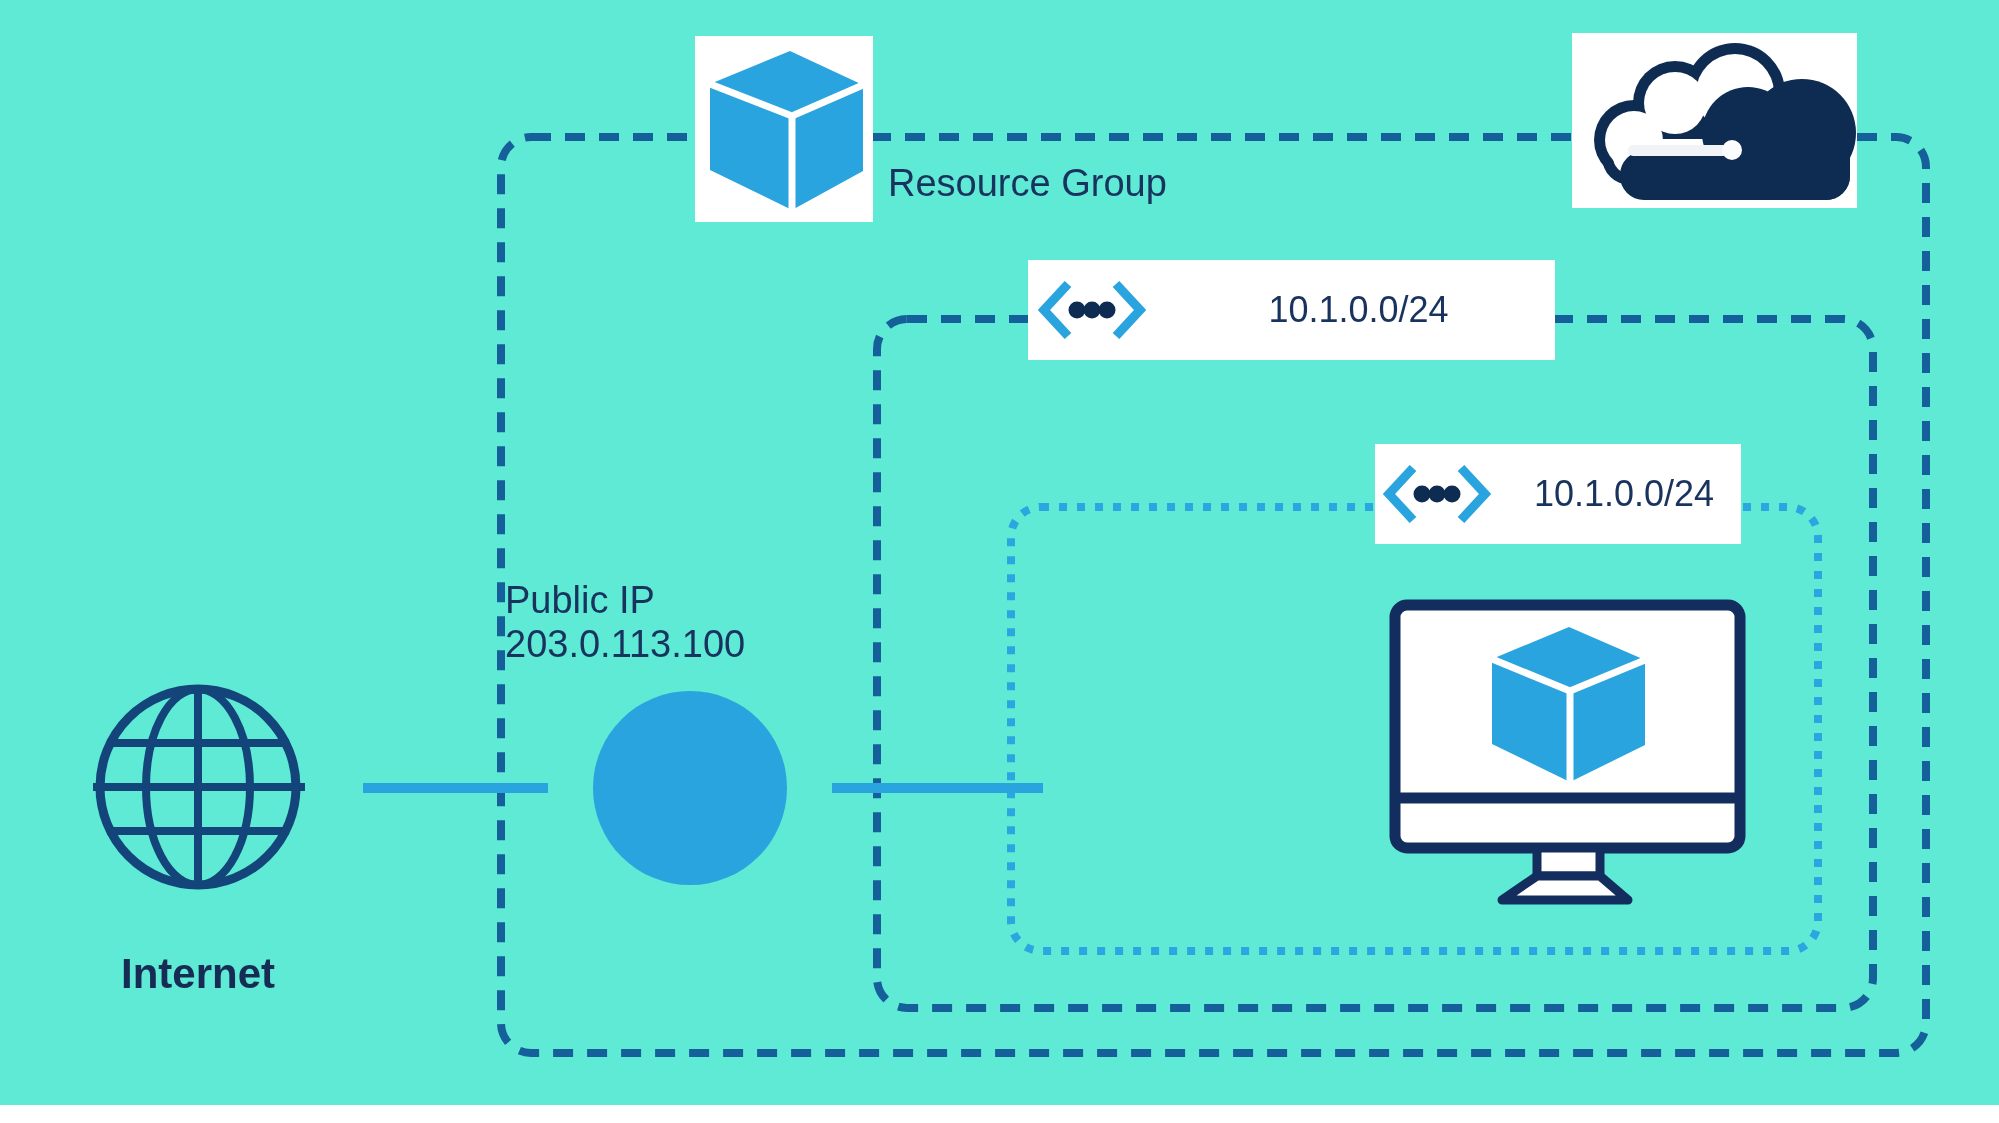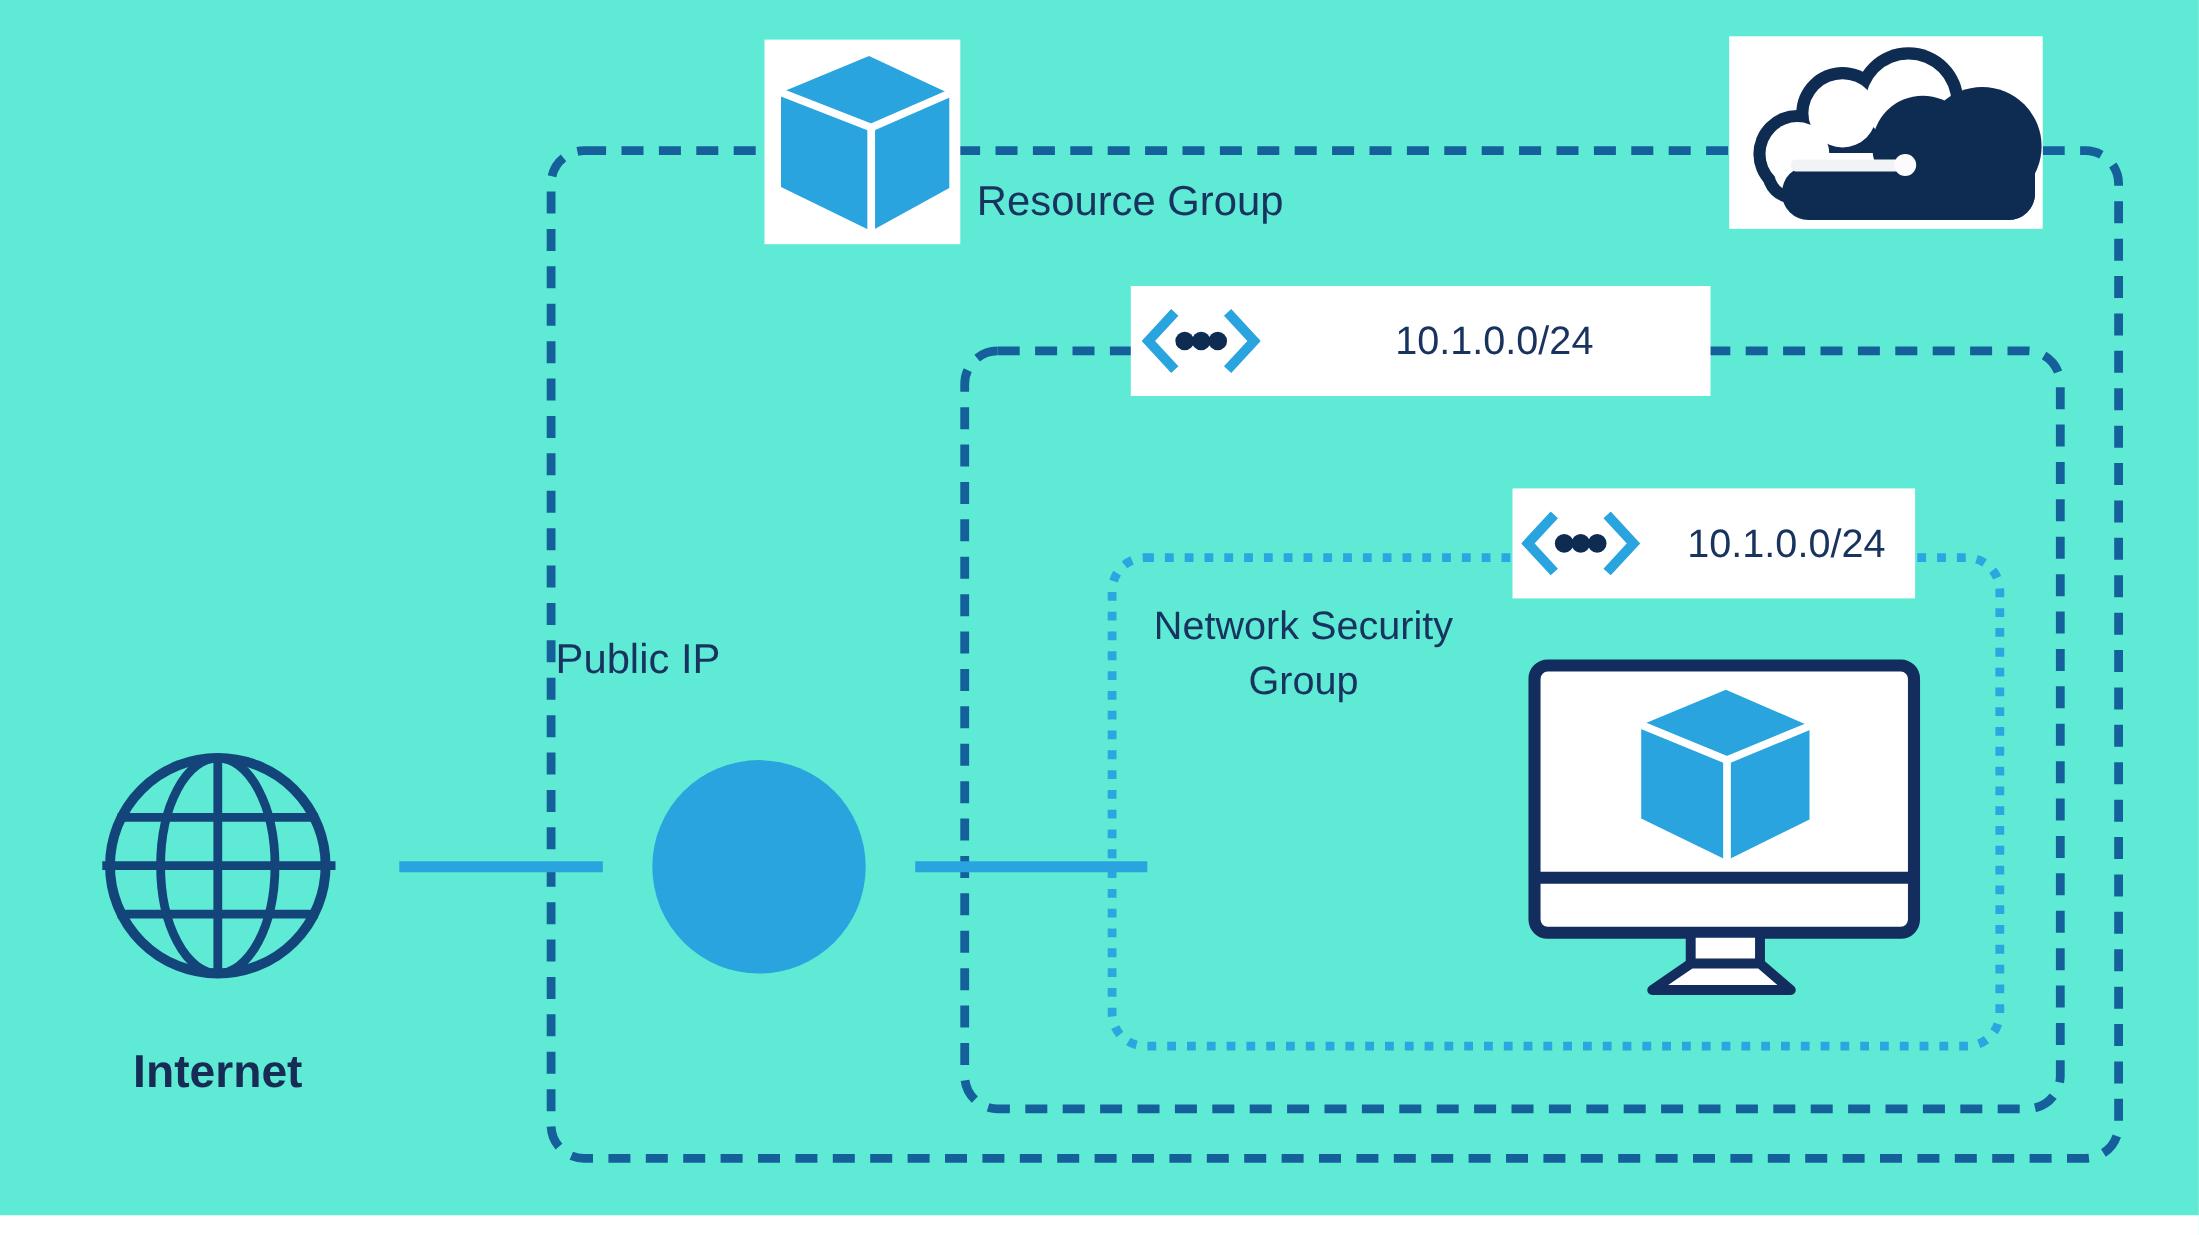--- a/index.html
+++ b/index.html
@@ -116,27 +116,24 @@
         <circle cx="39" cy="29" r="8.5"></circle>
         <circle cx="54" cy="29" r="8.5"></circle>
         <circle cx="69" cy="29" r="8.5"></circle>
       </g>
     </svg>
     <div class="label-text" style="overflow:visible;">
       <div>10.1.0.0/24</div>
     </div>
   </div>
 
-  <div class="abs nsg-label" style="left:1020px;top:544px;">
-    <div>Network Security</div>
-    <div>Group</div>
-  </div>
 
   <div class="abs pubip-label" style="left:505px;top:538px;">
     <div>Public IP</div>
+    <div>203.0.113.100</div>
   </div>
 
   <div class="abs" style="left:1383px;top:593px;width:375px;height:320px;">
     <svg width="375" height="320" viewBox="0 0 375 320">
       <rect x="12" y="12" width="345" height="243" rx="12" fill="#ffffff" stroke="#132E5E" stroke-width="11"></rect>
       <line x1="12" y1="205" x2="357" y2="205" stroke="#132E5E" stroke-width="11"></line>
       <rect x="154" y="255" width="63" height="28" fill="#ffffff" stroke="#132E5E" stroke-width="9"></rect>
       <polygon points="154,283 217,283 245,307 119,307" fill="#ffffff" stroke="#132E5E" stroke-width="9" stroke-linejoin="round"></polygon>
 
       <g>

